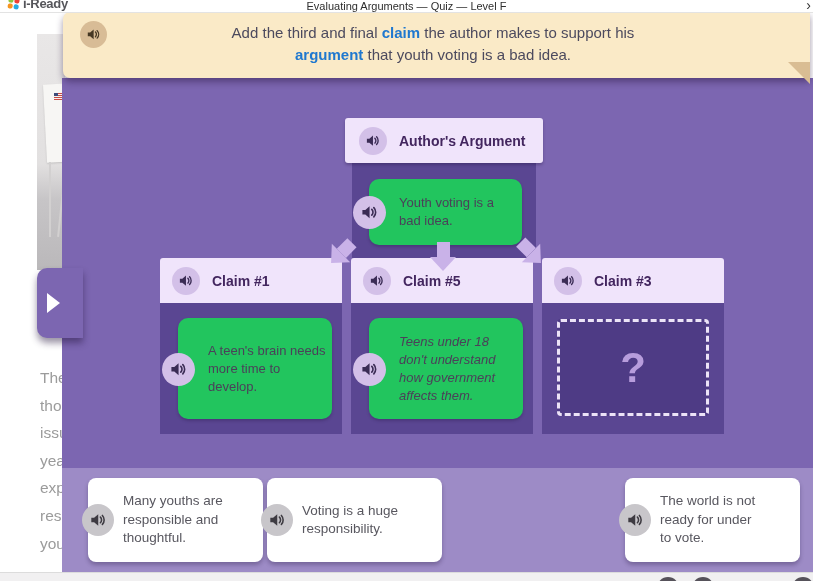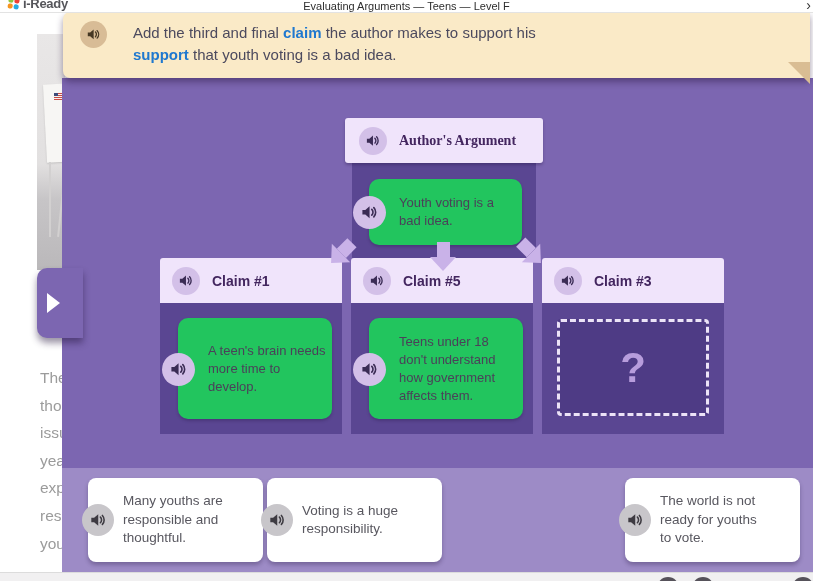--- a/index.html
+++ b/index.html
@@ -33,38 +33,38 @@
 
   
   .overlay{left:62px;top:78px;width:751px;height:494px;background:#7c66b1;z-index:1;}
   .side-tab{left:37px;top:268px;width:46px;height:70px;background:#7c66b1;border-radius:10px 0 0 10px;
             box-shadow:0 5px 7px rgba(30,15,55,.45);z-index:1;cursor:pointer;}
   .side-tab .tri{position:absolute;left:10px;top:25px;width:0;height:0;
             border-left:13px solid #ffffff;border-top:10px solid transparent;border-bottom:10px solid transparent;}
 
   
   .banner{left:63px;top:12px;width:747px;height:66px;background:#faeac7;z-index:5;
-          border-radius:7px 0 0 7px;box-shadow:0 4px 7px rgba(40,20,60,.45);}
+          border-radius:7px 0 0 7px;box-shadow:0 4px 7px rgba(40,20,60,.45);text-align:center;}
   .banner-fold{position:absolute;right:0;bottom:-6px;width:0;height:0;
           border-top:22px solid #d9bd93;border-left:22px solid transparent;}
   .banner-text{position:absolute;left:70px;top:10px;width:600px;font-size:15px;line-height:22px;
           color:#4c4a5e;font-weight:500;}
   .vocab{color:#1f78cf;font-weight:700;}
 
   
   .spk-btn{border-radius:50%;display:flex;align-items:center;justify-content:center;cursor:pointer;}
   .spk-btn svg{width:62%;height:62%;}
   .spk-banner{position:absolute;left:17px;top:9px;width:27px;height:27px;background:#d8bc96;color:#453723;}
   .spk-lav{background:#d3c0e8;color:#3b2c55;}
   .spk-gray{background:#c8c6ca;color:#3e3b42;}
 
   
   .arg-header{left:345px;top:118px;width:198px;height:45px;background:#f0e4fb;border-radius:3px;
               display:flex;align-items:center;gap:12px;padding-left:14px;box-sizing:border-box;
-              box-shadow:0 2px 3px rgba(30,15,55,.3);z-index:3;font-family:Liberation Serif, serif;}
+              box-shadow:0 2px 3px rgba(30,15,55,.3);z-index:3;}
   .hdr-label{font-size:14px;font-weight:700;color:#43265f;}
   .spk-hdr{width:28px;height:28px;flex:0 0 28px;}
   .arg-panel{left:352px;top:160px;width:184px;height:98px;background:#5a4692;z-index:2;}
   .white-card{background:#22c55e;border-radius:10px;box-shadow:0 2px 3px rgba(30,15,55,.25);}
   .arg-card{position:absolute;left:17px;top:19px;width:153px;height:66px;}
   .card-text{position:absolute;left:30px;top:0;bottom:0;right:6px;display:flex;align-items:center;
              font-size:13px;line-height:18px;color:#4b4159;}
   .spk-card{position:absolute;left:-16px;top:50%;margin-top:-16px;width:33px;height:33px;}
 
   .arrow{z-index:4;width:26px;height:30px;display:flex;flex-direction:column;align-items:center;}
@@ -215,21 +215,21 @@
         <div class="spk-btn spk-lav spk-card">
             <span class="spk" style="width: 100%; height: 100%; display: flex; align-items: center; justify-content: center;">
               <svg viewBox="0 0 24 24" width="100%" height="100%">
                 <path d="M4 9.3v5.4h3.4L12.4 19V5L7.4 9.3H4z" fill="currentColor"></path>
                 <path d="M15 8.6a4.8 4.8 0 0 1 0 6.8" stroke="currentColor" stroke-width="1.9" fill="none" stroke-linecap="round"></path>
                 <path d="M17.4 6.6a7.9 7.9 0 0 1 0 10.8" stroke="currentColor" stroke-width="1.9" fill="none" stroke-linecap="round"></path>
               </svg>
             </span>
           </div>
         <div class="card-text">
-            <span style="max-width:112px;">Teens under 18 don't understand how government affects them.</span>
+            <span style="max-width:112px;font-style:italic;">Teens under 18 don't understand how government affects them.</span>
           </div>
       </div>
     </div>
   </div>
 
   <div class="abs claim-col" style="left:542px;">
     <div class="claim-hdr">
       <div class="spk-btn spk-lav spk-hdr">
           <span class="spk" style="width: 100%; height: 100%; display: flex; align-items: center; justify-content: center;">
             <svg viewBox="0 0 24 24" width="100%" height="100%">
@@ -281,53 +281,53 @@
       <div class="spk-btn spk-gray spk-opt">
           <span class="spk" style="width: 100%; height: 100%; display: flex; align-items: center; justify-content: center;">
             <svg viewBox="0 0 24 24" width="100%" height="100%">
               <path d="M4 9.3v5.4h3.4L12.4 19V5L7.4 9.3H4z" fill="currentColor"></path>
               <path d="M15 8.6a4.8 4.8 0 0 1 0 6.8" stroke="currentColor" stroke-width="1.9" fill="none" stroke-linecap="round"></path>
               <path d="M17.4 6.6a7.9 7.9 0 0 1 0 10.8" stroke="currentColor" stroke-width="1.9" fill="none" stroke-linecap="round"></path>
             </svg>
           </span>
         </div>
       <div class="opt-text">
-          <span>The world is not ready for youths to vote.</span>
+          <span>The world is not ready for under to vote.</span>
         </div>
     </div>
   </div>
 
   <div class="abs banner">
     <div class="banner-fold"></div>
     <div class="spk-btn spk-banner">
         <span class="spk" style="width: 100%; height: 100%; display: flex; align-items: center; justify-content: center;">
           <svg viewBox="0 0 24 24" width="100%" height="100%">
             <path d="M4 9.3v5.4h3.4L12.4 19V5L7.4 9.3H4z" fill="currentColor"></path>
             <path d="M15 8.6a4.8 4.8 0 0 1 0 6.8" stroke="currentColor" stroke-width="1.9" fill="none" stroke-linecap="round"></path>
             <path d="M17.4 6.6a7.9 7.9 0 0 1 0 10.8" stroke="currentColor" stroke-width="1.9" fill="none" stroke-linecap="round"></path>
           </svg>
         </span>
       </div>
     <div class="banner-text">
       <span>Add the third and final </span><span class="vocab">claim</span><span> the author makes to support his</span><br>
-      <span class="vocab">support</span><span> that youth voting is a bad idea.</span>
+      <span class="vocab">argument</span><span> that youth voting is a bad idea.</span>
     </div>
   </div>
 
   <div class="abs topbar">
     <div class="abs logo">
       <div class="logo-mark">
         <i class="lm1"></i>
           <i class="lm2"></i>
           <i class="lm3"></i>
           <i class="lm4"></i>
       </div>
       <span class="logo-text">i-Ready</span>
     </div>
-    <div class="abs top-title">Evaluating Arguments — Teens — Level F</div>
+    <div class="abs top-title">Evaluating Arguments — Quiz — Level F</div>
     <div class="abs top-chevron">›</div>
   </div>
 
   <div class="abs footer">
     <div class="f-btn" style="left:657px;"></div>
     <div class="f-btn" style="left:692px;"></div>
     <div class="f-btn" style="left:792px;"></div>
   </div>
 
 </div>

